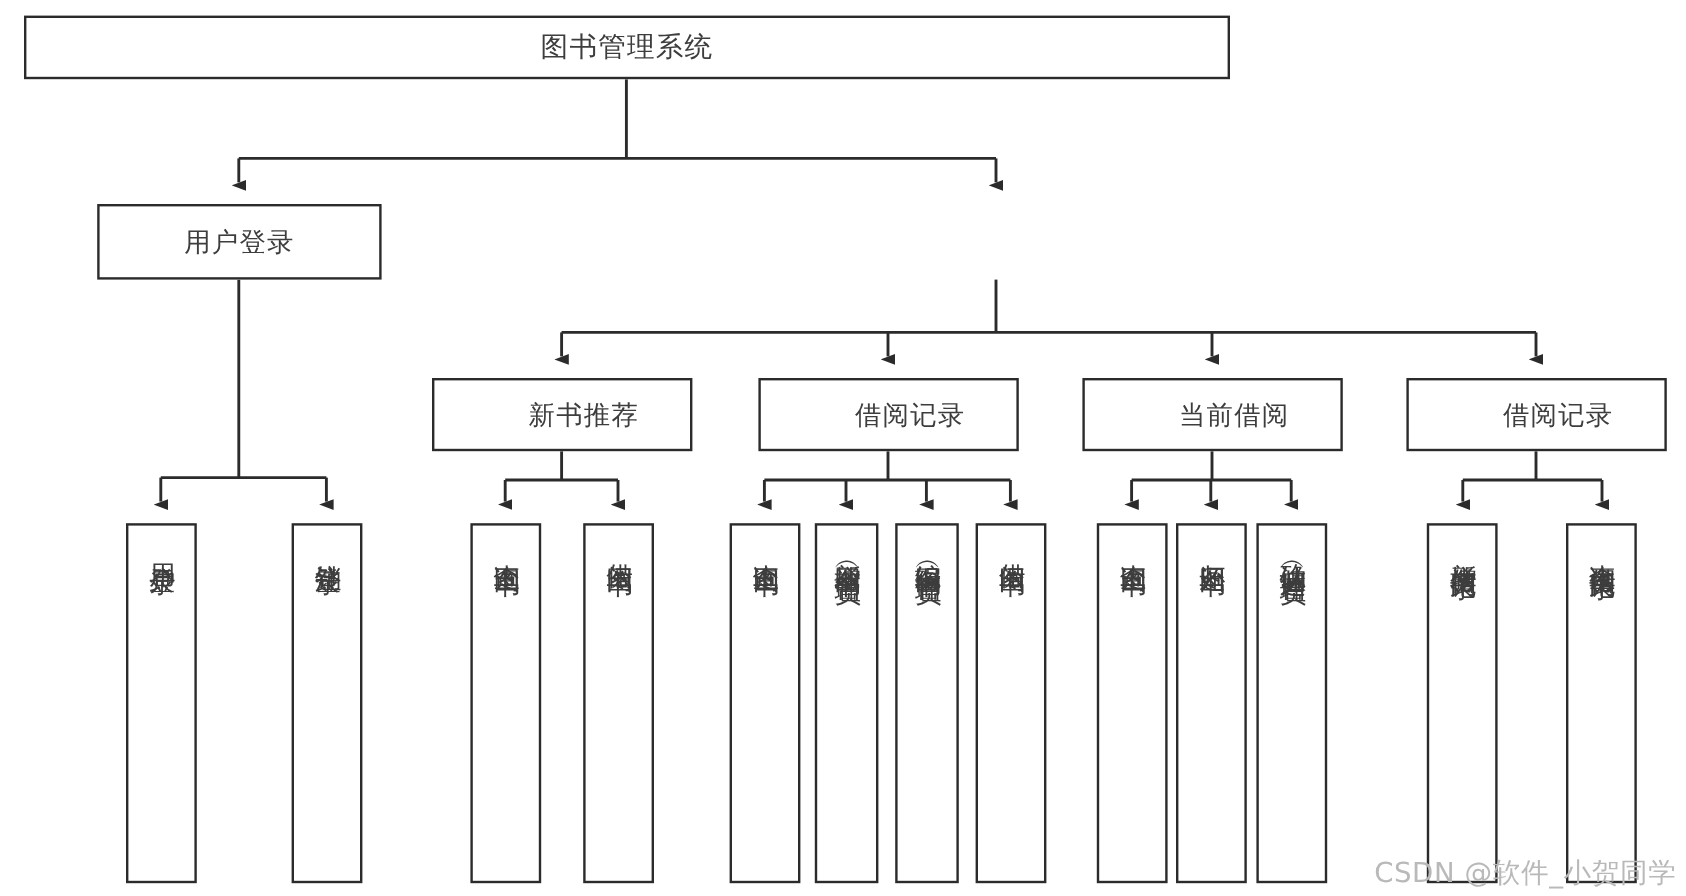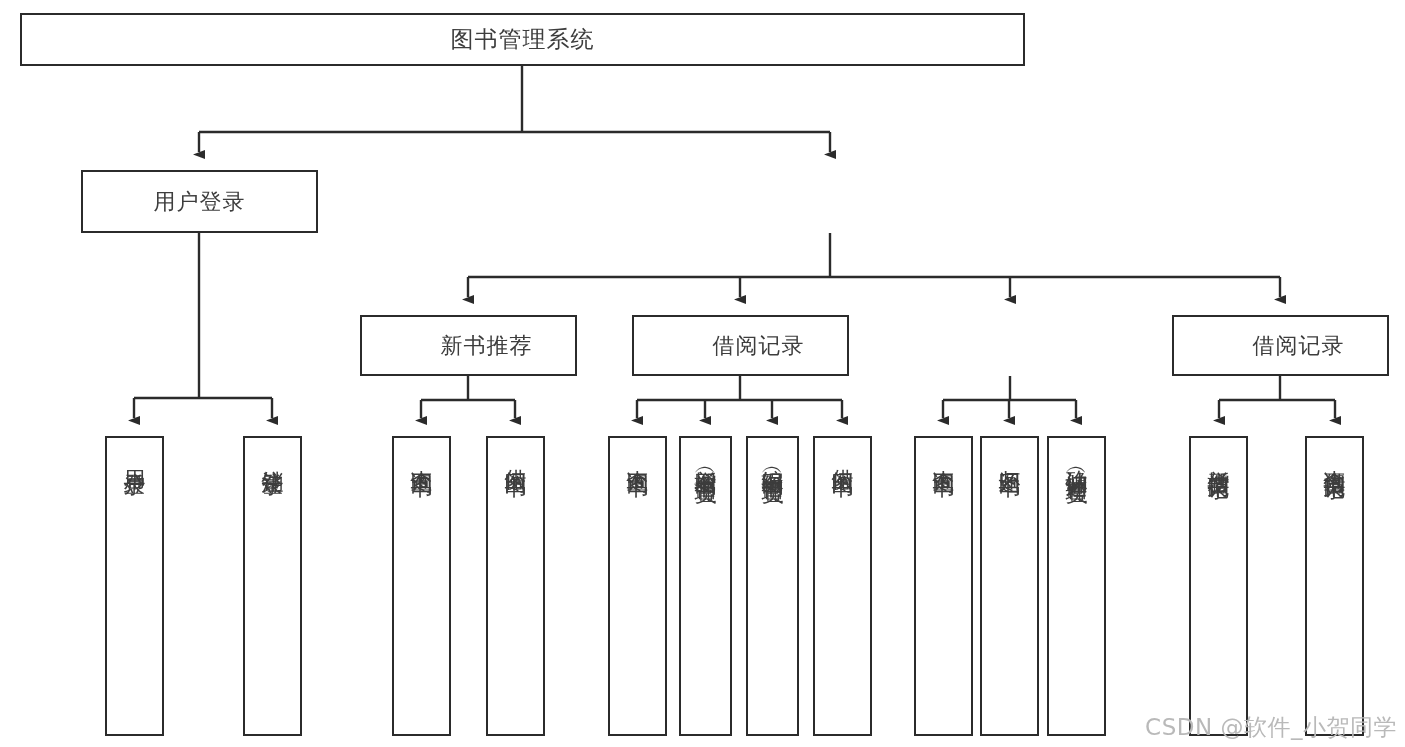--- a/index.html
+++ b/index.html
@@ -138,20 +138,23 @@
   <div class="node node-l1" style="left:81px; top:170px; width:237px; height:63px;">
     <span>用户登录</span>
   </div>
 
   <div class="node node-l2" style="left:360px; top:315px; width:217px; height:61px;">
     <span>新书推荐</span>
   </div>
   <div class="node node-l2" style="left:632px; top:315px; width:217px; height:61px;">
     <span>借阅记录</span>
   </div>
+  <div class="node node-l2" style="left:902px; top:315px; width:217px; height:61px;">
+    <span>当前借阅</span>
+  </div>
   <div class="node node-l2" style="left:1172px; top:315px; width:217px; height:61px;">
     <span>借阅记录</span>
   </div>
 
   <div class="node node-leaf" style="left:105px; top:436px; width:59px; height:300px;">
     <span class="vtext">用户登录</span>
   </div>
   <div class="node node-leaf" style="left:243px; top:436px; width:59px; height:300px;">
     <span class="vtext">注销登录</span>
   </div>

